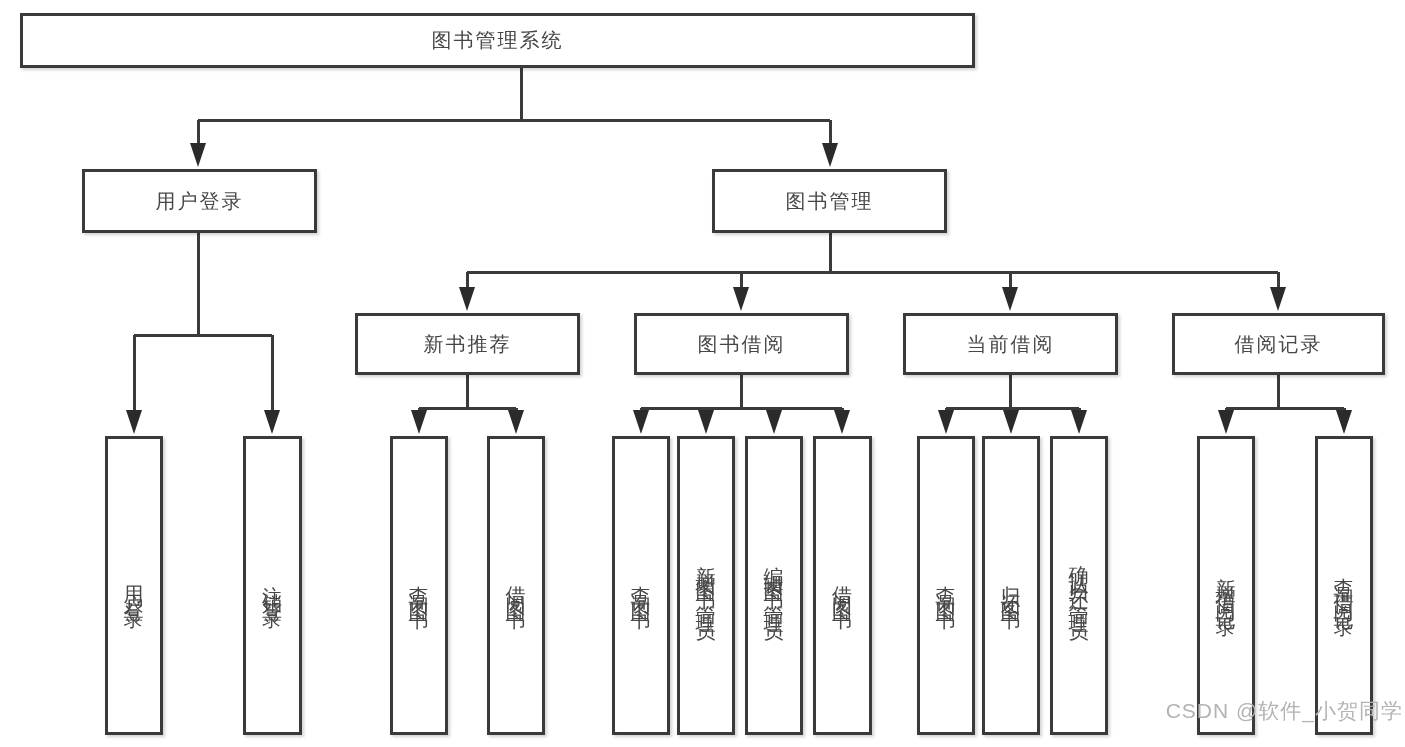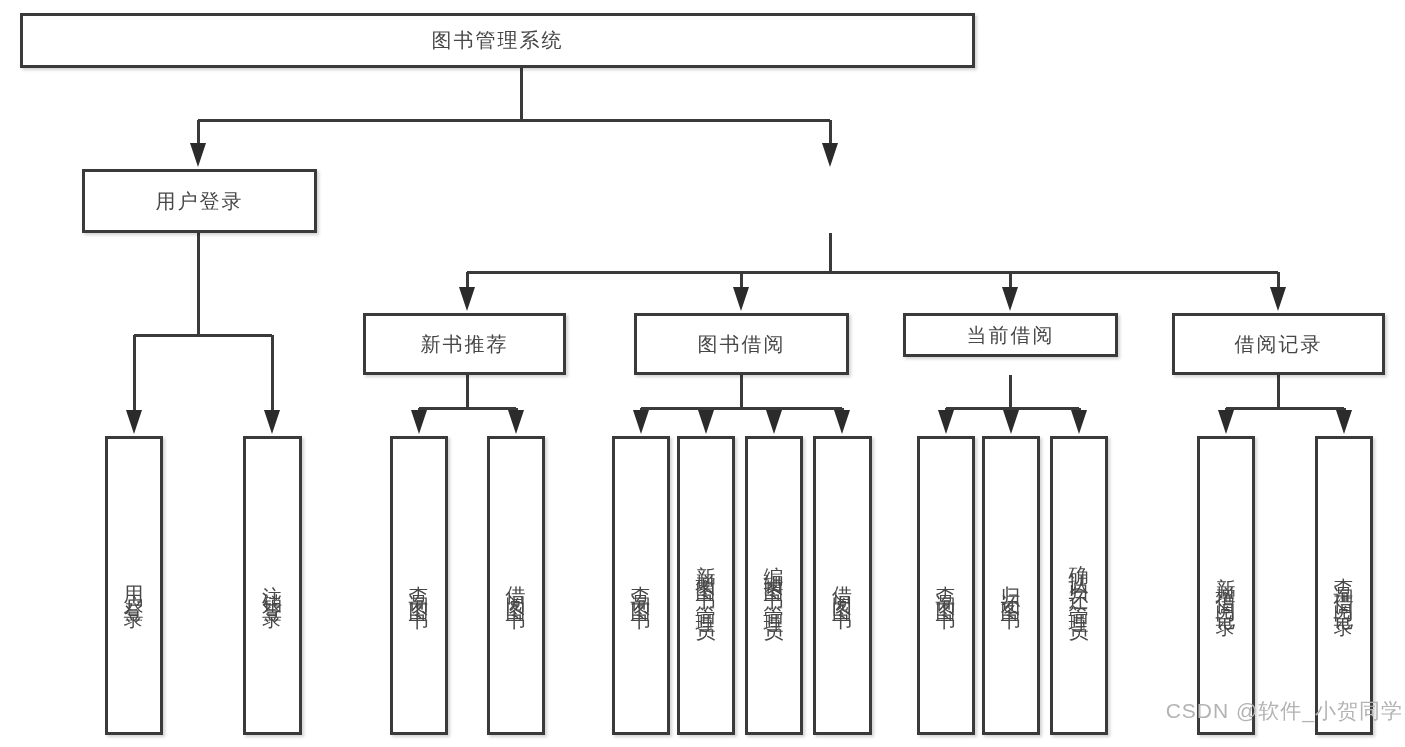--- a/index.html
+++ b/index.html
@@ -141,28 +141,31 @@
     </g>
   </svg>
 
   <div class="node hdr" style="left:20px; top:13px; width:955px; height:55px;">
     <span>图书管理系统</span>
   </div>
 
   <div class="node hdr" style="left:82px; top:169px; width:235px; height:64px;">
     <span>用户登录</span>
   </div>
-
-  <div class="node hdr" style="left:355px; top:313px; width:203px; height:62px;margin-left:8px;">
+  <div class="node hdr" style="left:712px; top:169px; width:235px; height:64px;">
+    <span>图书管理</span>
+  </div>
+
+  <div class="node hdr" style="left:355px; top:313px; width:225px; height:62px;">
     <span>新书推荐</span>
   </div>
   <div class="node hdr" style="left:634px; top:313px; width:215px; height:62px;">
     <span>图书借阅</span>
   </div>
-  <div class="node hdr" style="left:903px; top:313px; width:215px; height:44px;">
+  <div class="node hdr" style="left:903px; top:313px; width:215px; height:62px;">
     <span>当前借阅</span>
   </div>
   <div class="node hdr" style="left:1172px; top:313px; width:213px; height:62px;">
     <span>借阅记录</span>
   </div>
 
   <div class="node leaf" style="left:105px; top:436px; width:58px; height:299px;">
     <span>用户登录</span>
   </div>
   <div class="node leaf" style="left:243px; top:436px; width:59px; height:299px;">

